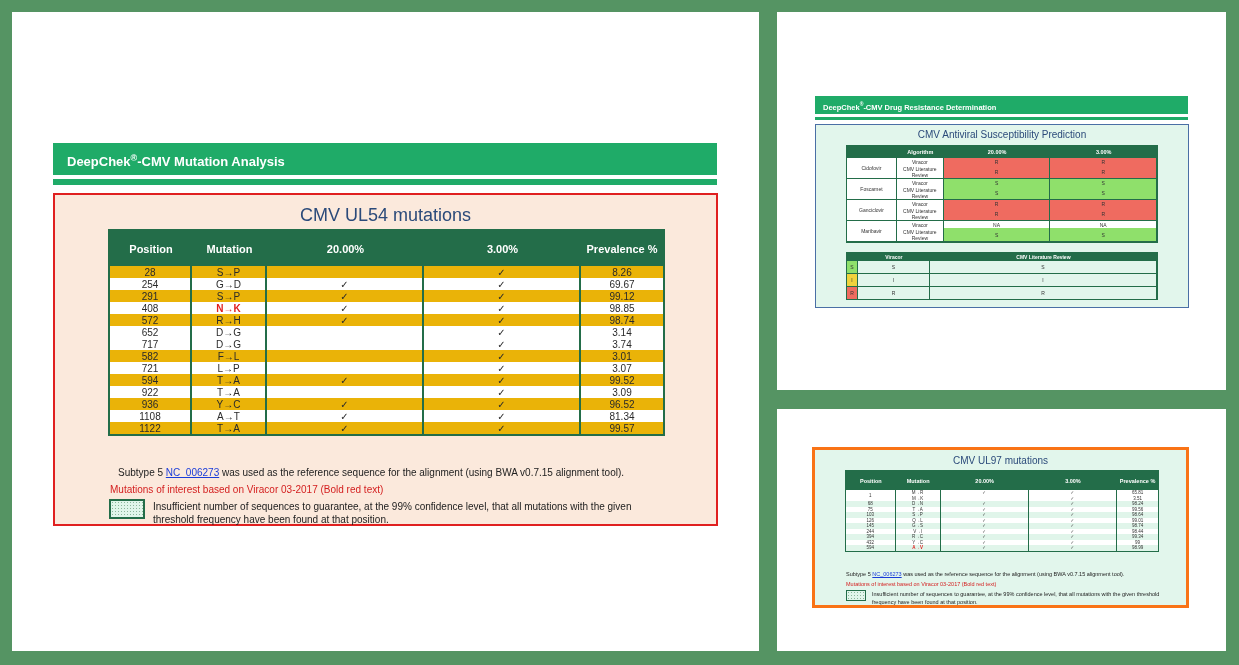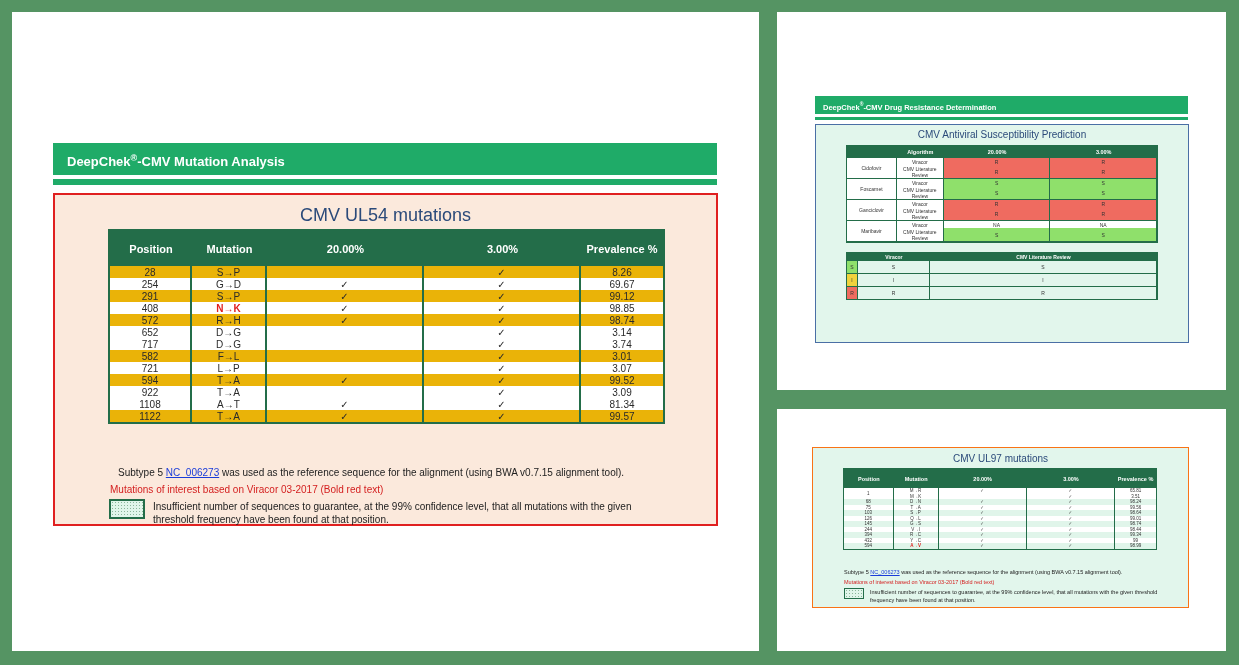--- a/index.html
+++ b/index.html
@@ -28,41 +28,41 @@
   .t1 tr td.red { color: #e02020; font-weight: bold; }
   .note { position: absolute; font-size: 10px; color: #222; }
   .note a { color: #1a3cd9; text-decoration: underline; }
   .note-red { position: absolute; font-size: 10px; color: #d42020; }
   .legend-swatch { position: absolute; border: 2px solid #236d49; background: #e0f5ea; background-image: radial-gradient(#8ab59a 0.6px, transparent 0.8px); background-size: 3px 3px; }
 
   
   #p2 .hdr { left: 38px; top: 84px; width: 373px; height: 18px; font-size: 7.5px; padding: 5px 8px; }
   #p2 .hdr sup { font-size: 5px; }
   #p2 .hdr-line { left: 38px; top: 105px; width: 373px; height: 3px; }
-  #p2 .box { position: absolute; left: 38px; top: 112px; width: 374px; height: 219px; background: #e2f6ec; border: 1.5px solid #4a6fa5; }
+  #p2 .box { position: absolute; left: 38px; top: 112px; width: 374px; height: 184px; background: #e2f6ec; border: 1.5px solid #4a6fa5; }
   #p2 .box-title { position: absolute; left: 0; right: 0; top: 4px; text-align: center; color: #2b4a7a; font-size: 10px; }
   .t2 { position: absolute; left: 30px; top: 20px; width: 312px; background: #236d49; border: 1px solid #236d49; }
   .t2 th { background: #236d49; color: #fff; font-size: 5.5px; height: 12px; }
   .t2 td { font-size: 5px; text-align: center; color: #333; height: 7px; border-right: 1px solid #236d49; line-height: 6px; }
   .t2 td.drug { background: #fff; height: 21px; }
   .t2 td.alg { background: #fff; }
   .t2 td.R { background: #ef6b60; }
   .t2 td.S { background: #8fe06b; }
   .t2 td.NA { background: #fff; }
   .t2 tr.sep td { border-bottom: 1.5px solid #236d49; }
   .t2b { position: absolute; left: 30px; top: 127px; width: 312px; background: #236d49; border: 1px solid #236d49; }
   .t2b th { background: #236d49; color: #fff; font-size: 5px; height: 7px; }
   .t2b td { font-size: 5px; text-align: center; color: #333; height: 13px; background: #e2f6ec; border-right: 1px solid #236d49; border-top: 1px solid #236d49; }
   .t2b td.k { width: 11px; }
   .t2b td.kS { background: #8fe06b; }
   .t2b td.kI { background: #f0d23c; }
   .t2b td.kR { background: #ef6b60; }
 
   
-  #p3 .box { position: absolute; left: 35px; top: 38px; width: 377px; height: 161px; background: #e2f6ec; border: 1px solid #f97316; padding-left: 48px; }
+  #p3 .box { position: absolute; left: 35px; top: 38px; width: 377px; height: 161px; background: #e2f6ec; border: 3px solid #f97316; padding-left: 48px; }
   #p3 .box-title { position: absolute; left: 0; right: 0; top: 5px; text-align: center; color: #2b4a7a; font-size: 10px; }
   .t3 { position: absolute; left: 30px; top: 20px; width: 314px; border: 1px solid #236d49; background: #236d49; }
   .t3 th { background: #236d49; color: #fff; font-size: 5.5px; height: 19px; font-weight: bold; }
   .t3 td { font-size: 4.5px; height: 5.5px; line-height: 5.5px; text-align: center; color: #333; border-right: 1px solid #236d49; }
   .t3 td:last-child { border-right: none; }
   .t3 tr.odd td { background: #fff; }
   .t3 tr.even td { background: #e0f5ea; }
   .t3 td.red { color: #e02020; font-weight: bold; }
   .note3 { position: absolute; font-size: 5.5px; color: #222; }
   .note3 a { color: #1a3cd9; text-decoration: underline; }
@@ -159,20 +159,27 @@
             <td>✓</td>
             <td>99.52</td>
           </tr>
           <tr class="even">
             <td>922</td>
             <td>T→A</td>
             <td></td>
             <td>✓</td>
             <td>3.09</td>
           </tr>
+          <tr class="odd">
+            <td>936</td>
+            <td>Y→C</td>
+            <td>✓</td>
+            <td>✓</td>
+            <td>96.52</td>
+          </tr>
           <tr class="even">
             <td>1108</td>
             <td>A→T</td>
             <td>✓</td>
             <td>✓</td>
             <td>81.34</td>
           </tr>
           <tr class="odd">
             <td>1122</td>
             <td>T→A</td>

